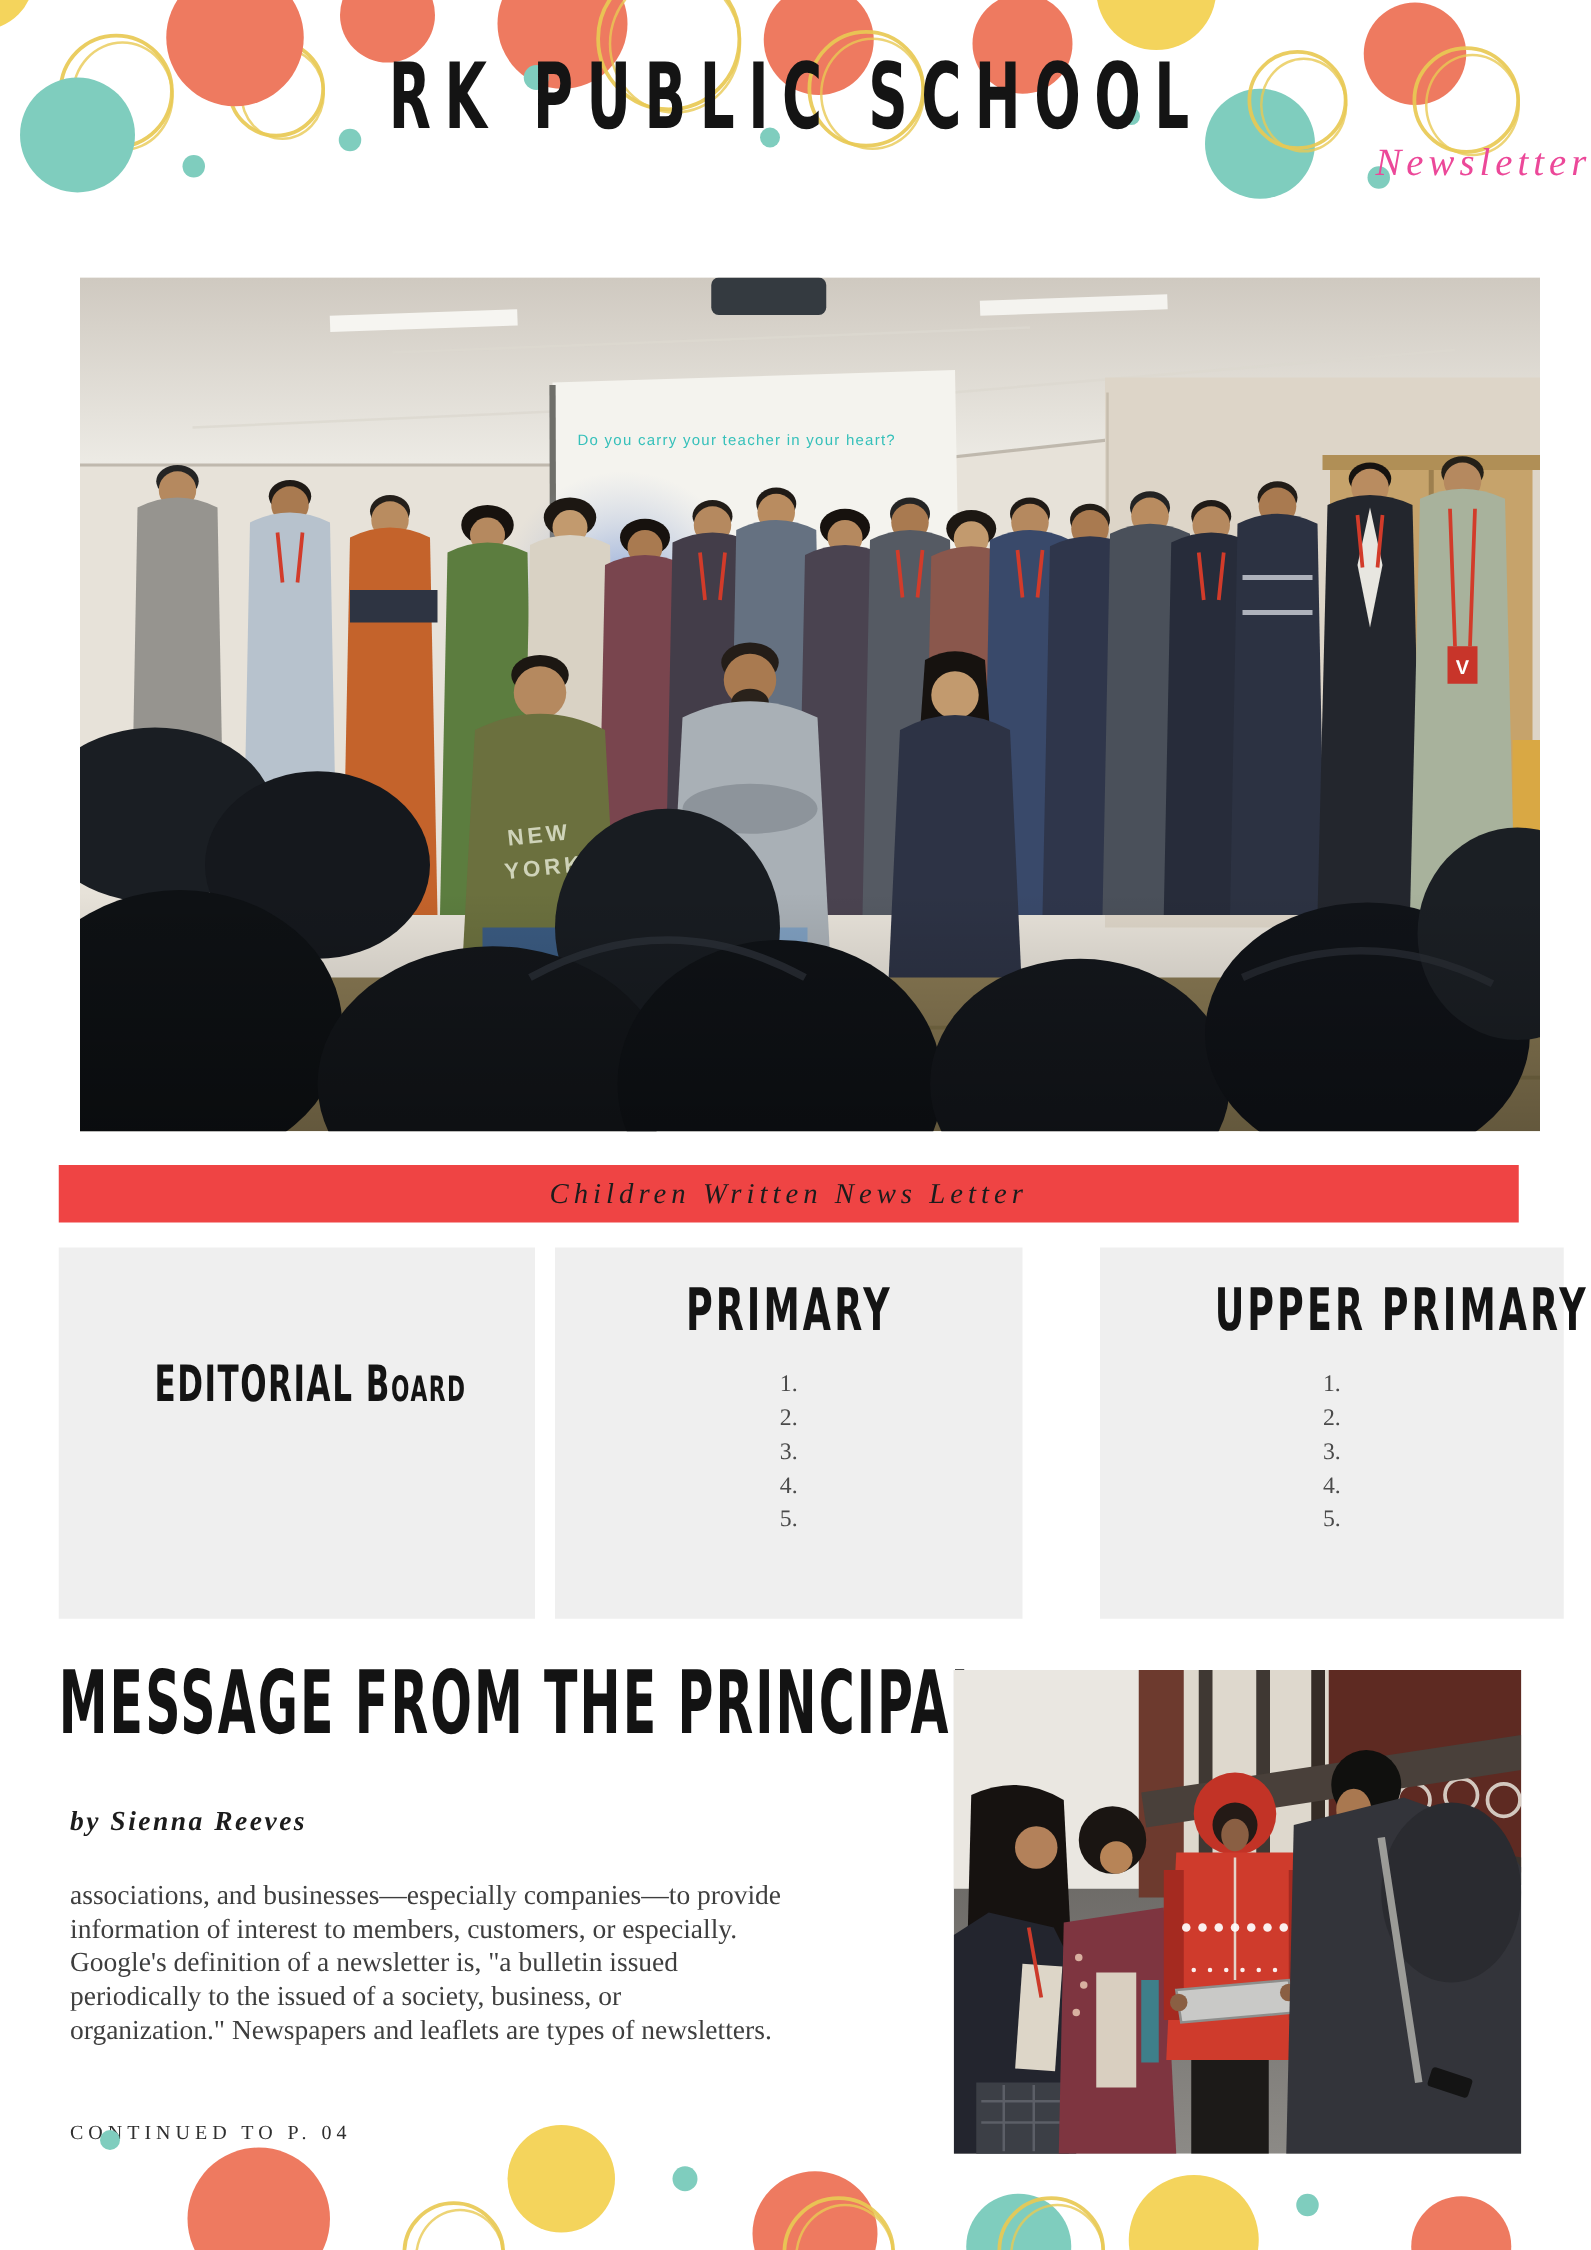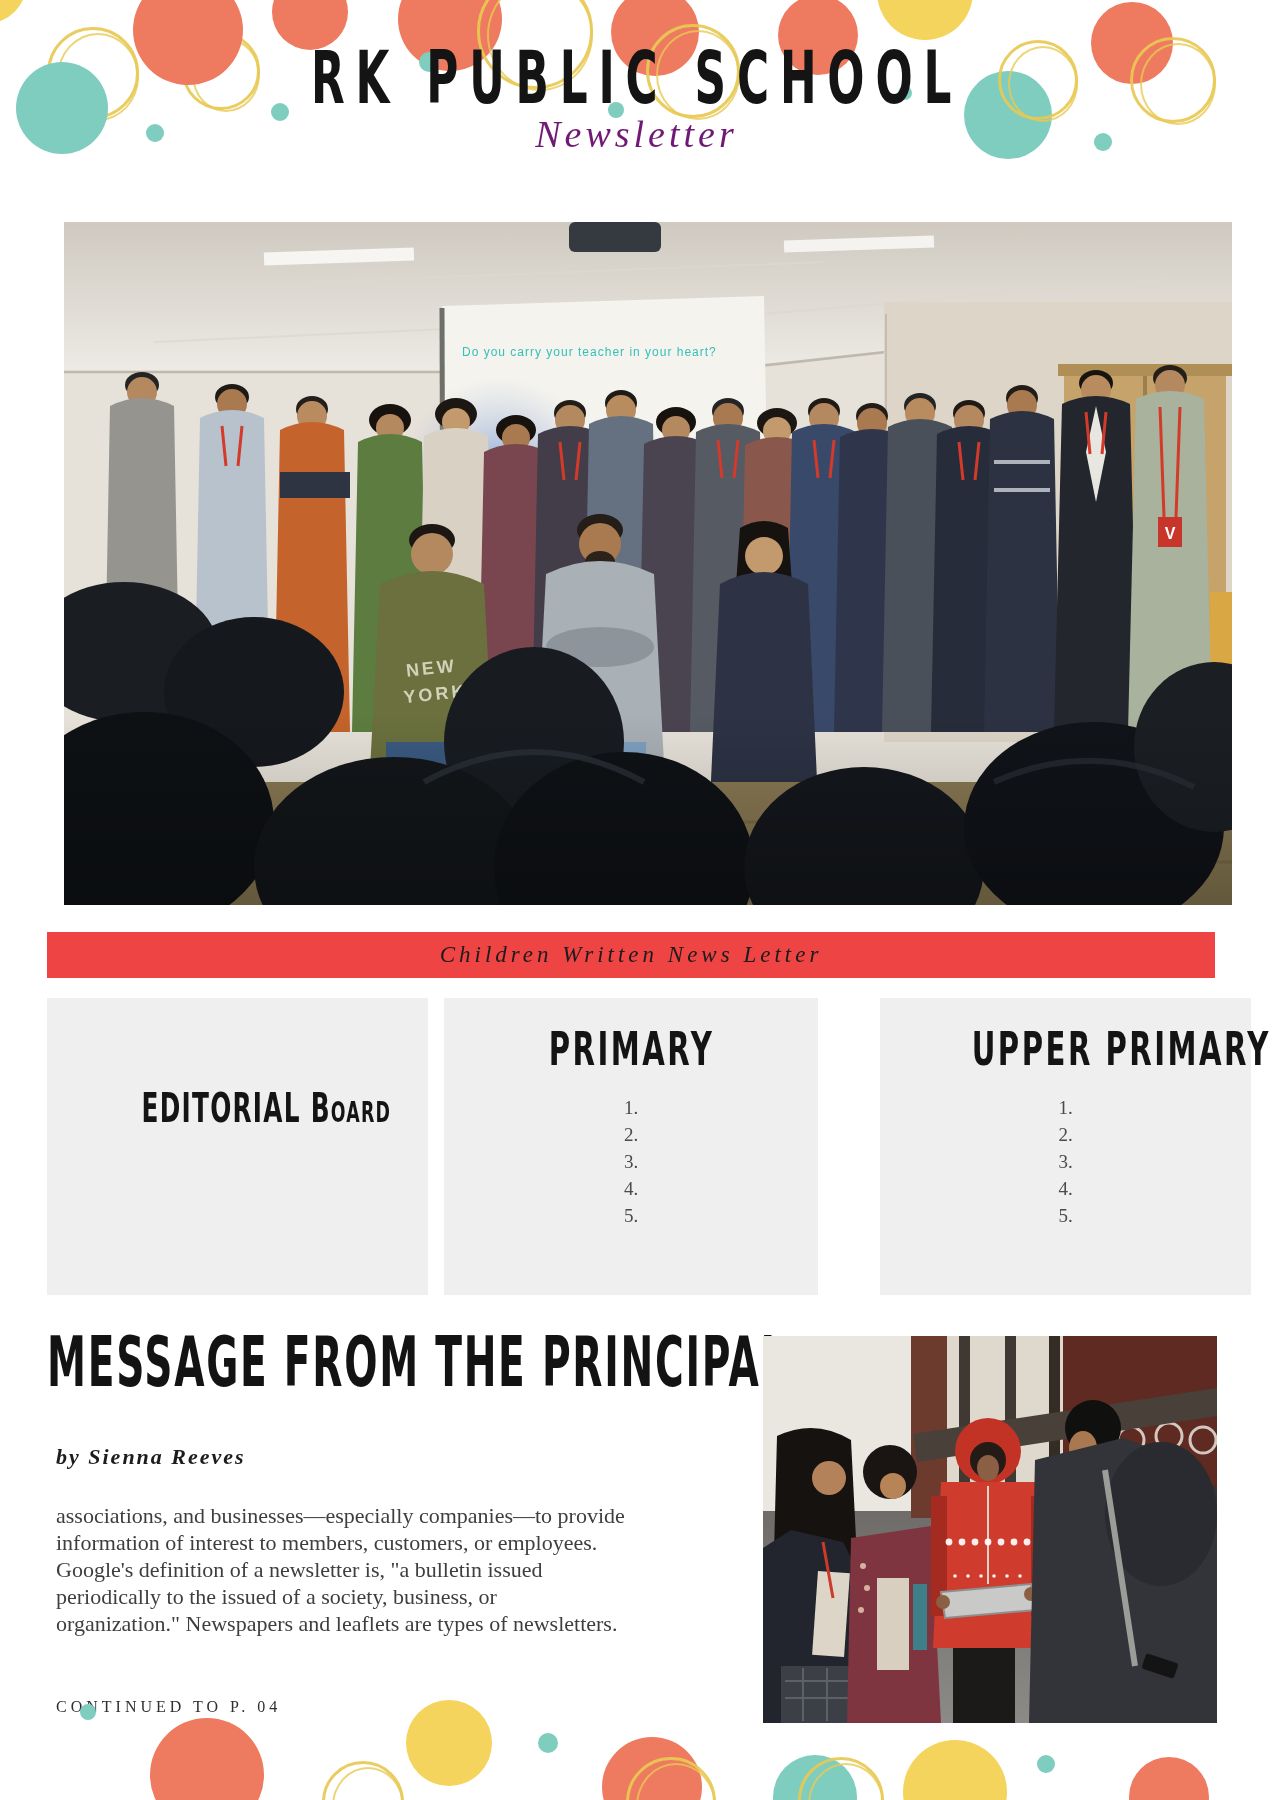--- a/index.html
+++ b/index.html
@@ -10,38 +10,38 @@
   .c.coral{background:#EE7A60;}
   .c.teal{background:#7FCDBE;}
   .c.yellow{background:#F4D45C;}
   .ring{position:absolute;border-radius:50%;border:3px solid rgba(232,201,84,.92);}
   .ring::after{content:"";position:absolute;top:3px;left:7px;right:-3px;bottom:-5px;
                border:2px solid rgba(232,201,84,.8);border-radius:50%;}
   
   .title{position:absolute;top:35px;left:0;width:100%;text-align:center;white-space:nowrap;z-index:3;}
   .cond{display:inline-block;font-family:"DejaVu Sans",sans-serif;font-weight:700;color:#141414;}
   .title .cond{font-size:73px;letter-spacing:18px;transform:scaleX(.60);transform-origin:center top;}
-  .newsletter{position:absolute;top:112px;left:0;width:100%;text-align:center;z-index:3;
-              font-style:italic;font-size:38px;letter-spacing:4px;color:#701a75;}
+  .newsletter{position:absolute;top:112px;left:0;width:100%;text-align:right;z-index:3;
+              font-style:italic;font-size:31px;letter-spacing:4px;color:#ec4899;}
   .issue{position:absolute;top:157px;left:0;width:100%;text-align:center;z-index:3;
          font-weight:700;font-size:16px;letter-spacing:4px;color:#141414;}
   
   .photo1{position:absolute;left:64px;top:222px;width:1168px;height:683px;z-index:2;}
   .photo2{position:absolute;left:763px;top:1336px;width:454px;height:387px;z-index:2;}
   
   .banner{position:absolute;left:47px;top:932px;width:1168px;height:46px;background:#ef4444;
           display:flex;align-items:center;justify-content:center;z-index:2;}
   .banner-text{font-style:italic;font-size:23px;letter-spacing:4px;color:#1c1c1c;}
   .box{position:absolute;top:998px;height:297px;background:#EFEFEF;z-index:2;}
   .box.editorial{left:47px;width:381px;}
   .box.primary{left:444px;width:374px;}
   .box.upper{left:841px;width:371px;margin-left:39px;}
   .box-title{position:absolute;top:23px;left:0;width:100%;text-align:center;white-space:nowrap;}
   .box-title .cond{font-size:47px;letter-spacing:4px;transform:scaleX(.62);transform-origin:center top;}
-  .editorial-title{position:absolute;top:87px;left:18px;width:100%;text-align:left;white-space:nowrap;}
+  .editorial-title{position:absolute;top:87px;left:0;width:100%;text-align:left;white-space:nowrap;}
   .editorial-title .cond{font-size:40px;letter-spacing:2px;font-variant:small-caps;
                          transform:scaleX(.62);transform-origin:center top;}
   .box ol{position:absolute;top:96px;left:0;width:100%;margin:0;padding:0;list-style:none;
           text-align:center;font-size:19px;line-height:27px;color:#4a4a4a;}
   
   .message{position:absolute;left:47px;top:1321px;white-space:nowrap;z-index:1;}
   .message .cond{font-size:70px;letter-spacing:3px;transform:scaleX(.56);transform-origin:left top;color:#131313;}
   .byline{position:absolute;left:56px;top:1444px;font-style:italic;font-size:22px;letter-spacing:2px;color:#1c1c1c;font-weight:bold;}
   .body-text{position:absolute;left:56px;top:1502px;width:680px;font-size:22px;line-height:27px;color:#3e3e3e;}
   .body-text div{white-space:nowrap;}
@@ -303,21 +303,21 @@
       <li>5.</li>
     </ol>
   </div>
 
   <div class="message">
     <span class="cond">MESSAGE FROM THE PRINCIPAL</span>
   </div>
   <div class="byline">by Sienna Reeves</div>
   <div class="body-text">
     <div>associations, and businesses—especially companies—to provide</div>
-    <div>information of interest to members, customers, or employees.</div>
+    <div>information of interest to members, customers, or especially.</div>
     <div>Google's definition of a newsletter is, "a bulletin issued</div>
     <div>periodically to the issued of a society, business, or</div>
     <div>organization." Newspapers and leaflets are types of newsletters.</div>
   </div>
   <div class="continued">CONTINUED TO P. 04</div>
 
   <svg class="photo2" viewBox="0 0 454 387" preserveAspectRatio="none" aria-hidden="true">
     <defs>
       <linearGradient id="ground" x1="0" y1="0" x2="0" y2="1">
         <stop offset="0" stop-color="#565350"></stop>

